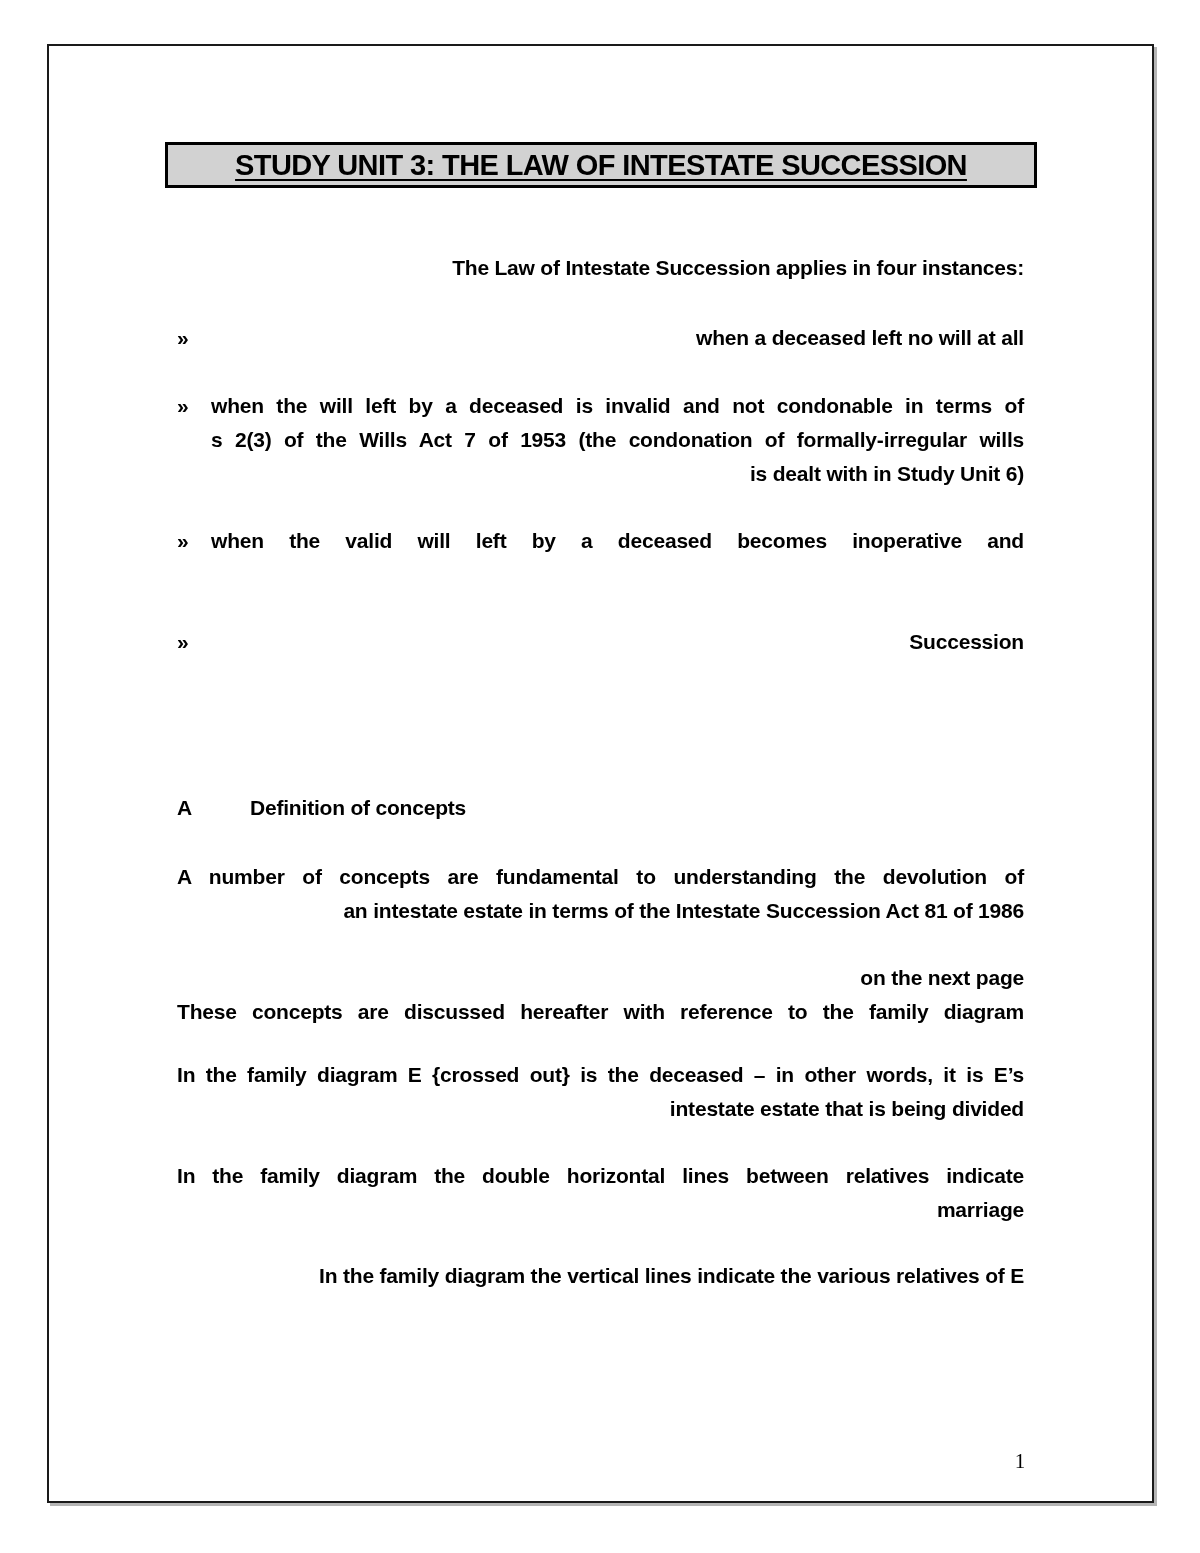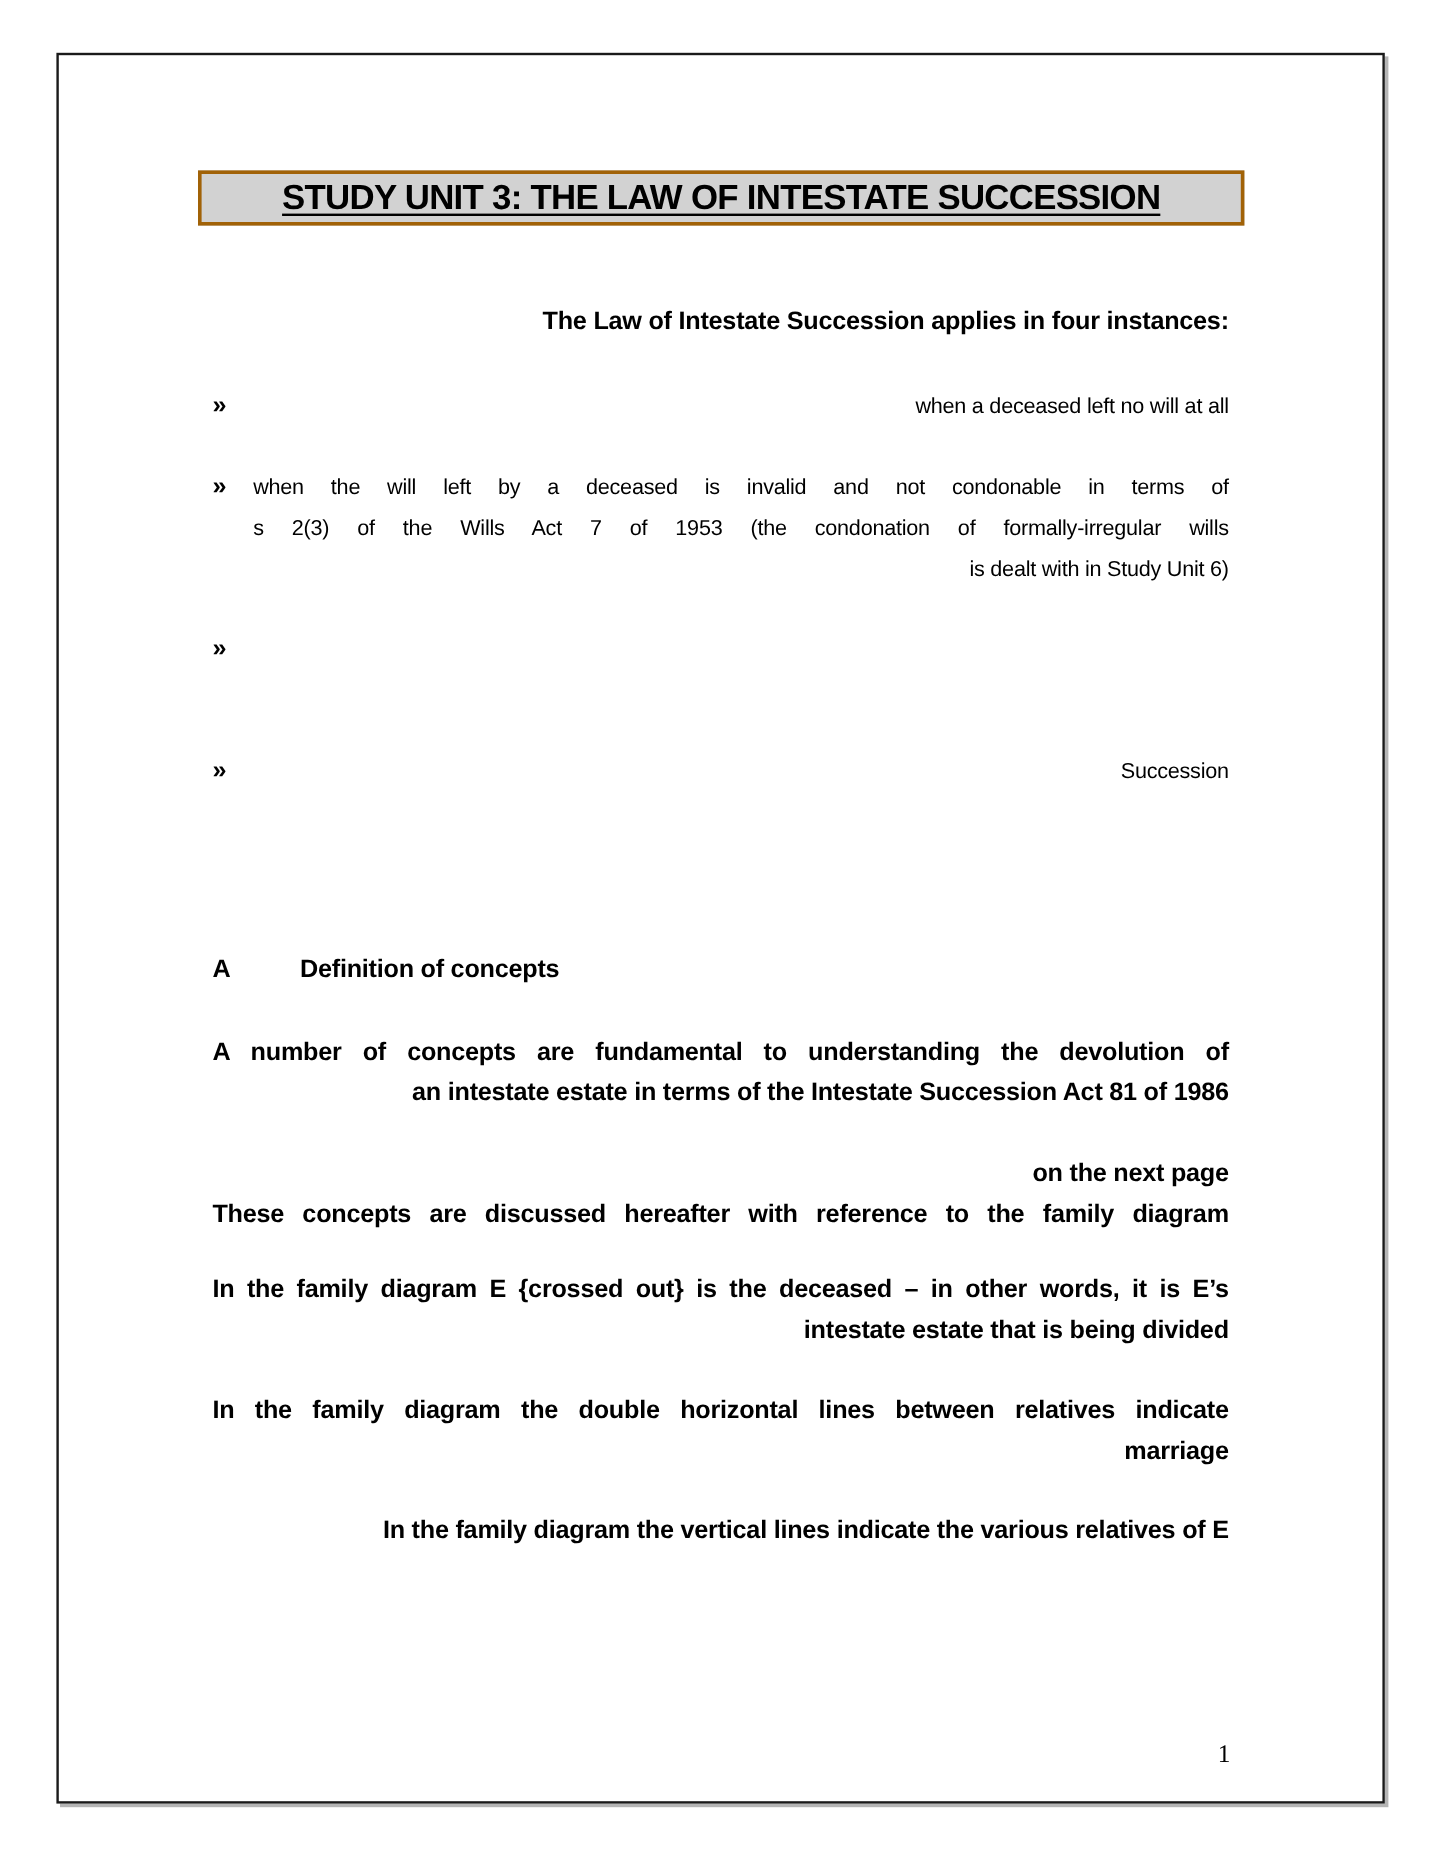--- a/index.html
+++ b/index.html
@@ -26,21 +26,21 @@
     box-shadow: 3px 3px 0 #b5b5b5;
     background: #ffffff;
   }
   .title-box {
     position: absolute;
     left: 165px;
     top: 142px;
     width: 866px;
     height: 40px;
     background: #d2d2d2;
-    border: 3px solid #a16207;
+    border: 3px solid #000000;
     display: flex;
     align-items: center;
     justify-content: center;
   }
   .title-text {
     font-size: 29px;
     font-weight: 700;
     letter-spacing: -0.6px;
     text-decoration: underline;
     text-decoration-thickness: 2px;
@@ -64,22 +64,22 @@
     align-items: flex-start;
   }
   .bullet .marker {
     flex: 0 0 34px;
     font-size: 21px;
     font-weight: 600;
     line-height: 34px;
   }
   .bullet .btext {
     flex: 1 1 auto;
-    font-size: 18px;
-    font-weight: 400;
+    font-size: 21px;
+    font-weight: 700;
     letter-spacing: -0.2px;
     line-height: 34px;
   }
   .tline { text-align: right; }
   .tline.just {
     text-align: justify;
     text-align-last: justify;
     text-justify: inter-word;
   }
   .section-row {
@@ -130,20 +130,21 @@
     <div class="btext">
         <div class="tline just">when the will left by a deceased is invalid and not condonable in terms of</div>
         <div class="tline just">s 2(3) of the Wills Act 7 of 1953 (the condonation of formally-irregular wills</div>
         <div class="tline">is dealt with in Study Unit 6)</div>
       </div>
   </div>
 
   <div class="bullet" style="top:524px">
     <span class="marker">»</span>
     <div class="btext">
+        <div class="tline just">when the valid will left by a deceased becomes inoperative and</div>
       </div>
   </div>
 
   <div class="bullet" style="top:625px">
     <span class="marker">»</span>
     <div class="btext">
         <div class="tline">Succession</div>
       </div>
   </div>
 

